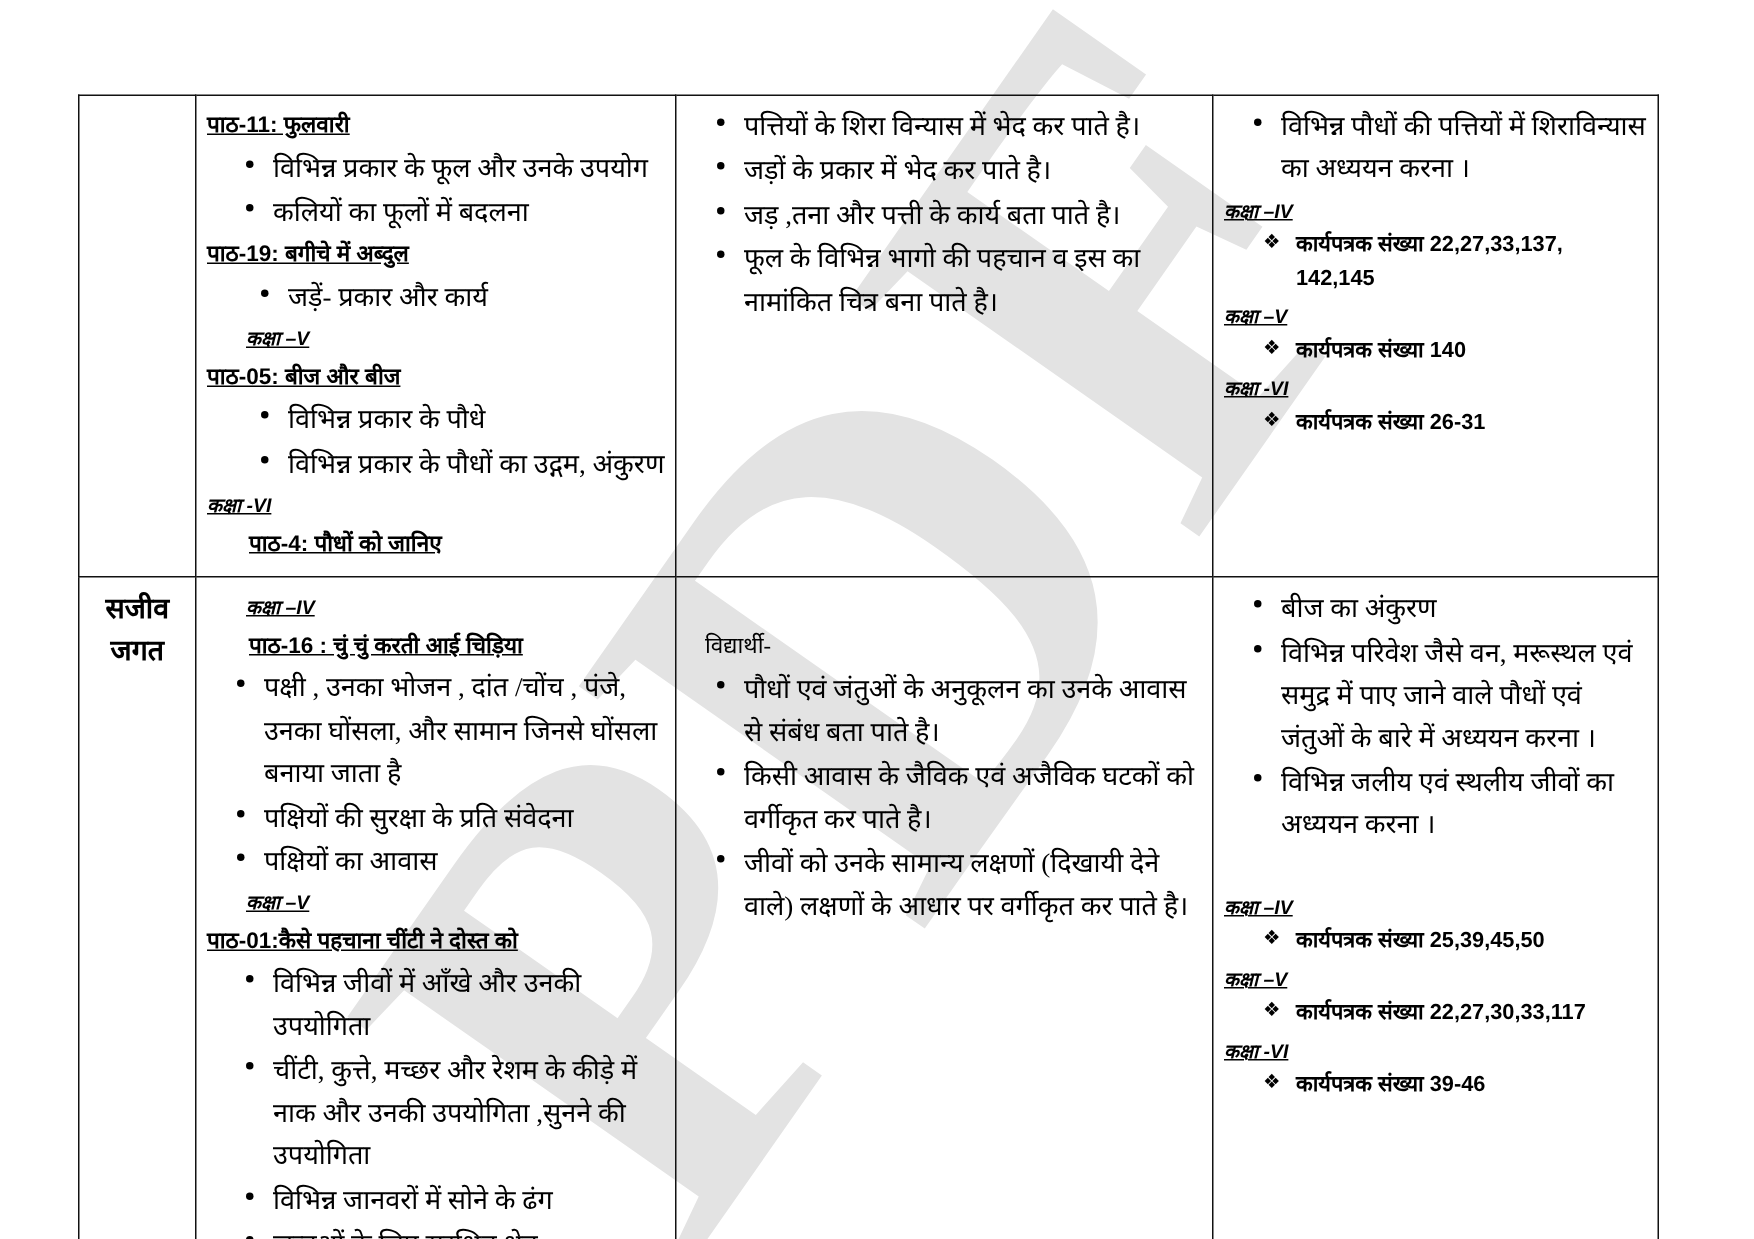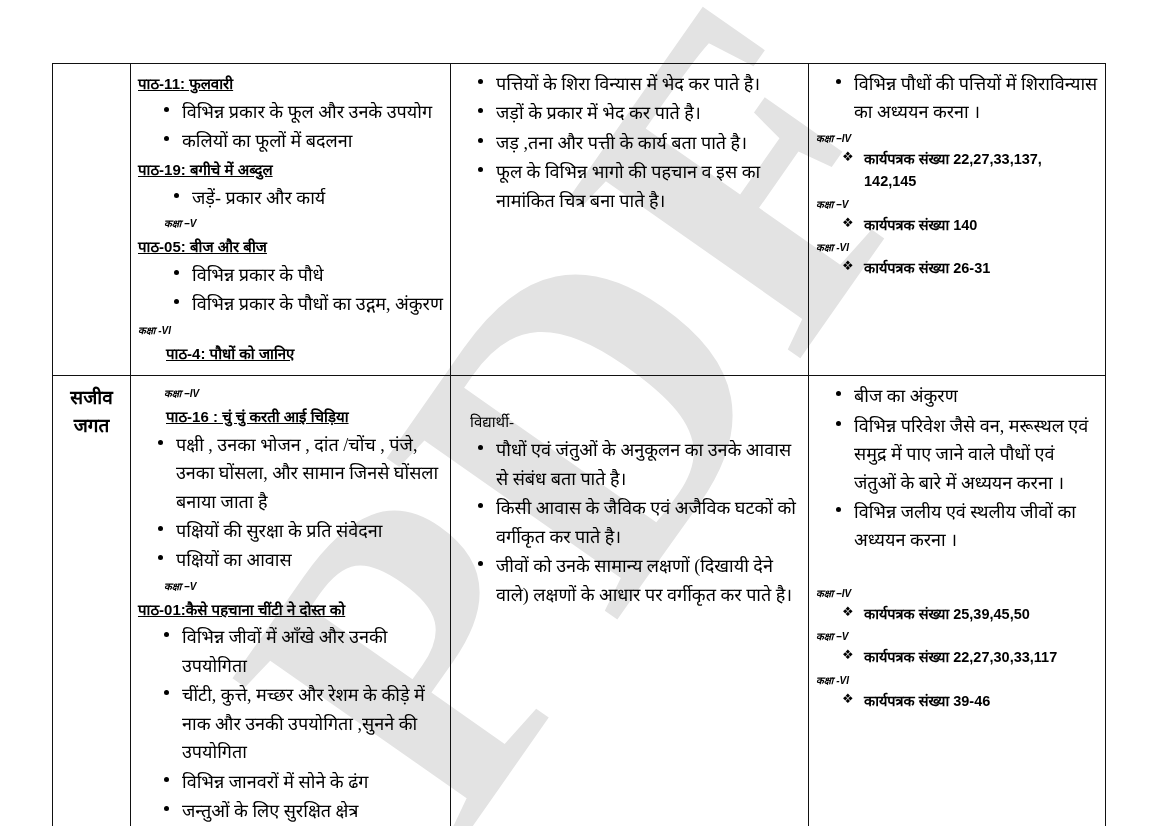--- a/index.html
+++ b/index.html
@@ -81,23 +81,24 @@
     text-decoration: underline;
     display: inline-block;
     margin: 3px 0 2px 0;
     line-height: 1.5;
   }
   .heading.indent { margin-left: 28px; }
   .klass {
     font-family: "Liberation Sans", "DejaVu Sans", sans-serif;
     font-weight: 700;
     font-style: italic;
-    font-size: 10px;
+    font-size: 13px;
     margin: 4px 0 2px 0;
     line-height: 1.5;
+    text-decoration: underline;
   }
   .klass.ind { margin-left: 26px; }
   .plain {
     font-size: 15px;
     line-height: 1.62;
     margin: 2px 0 2px 12px;
   }
   ul.bl {
     list-style: none;
     margin: 0;

